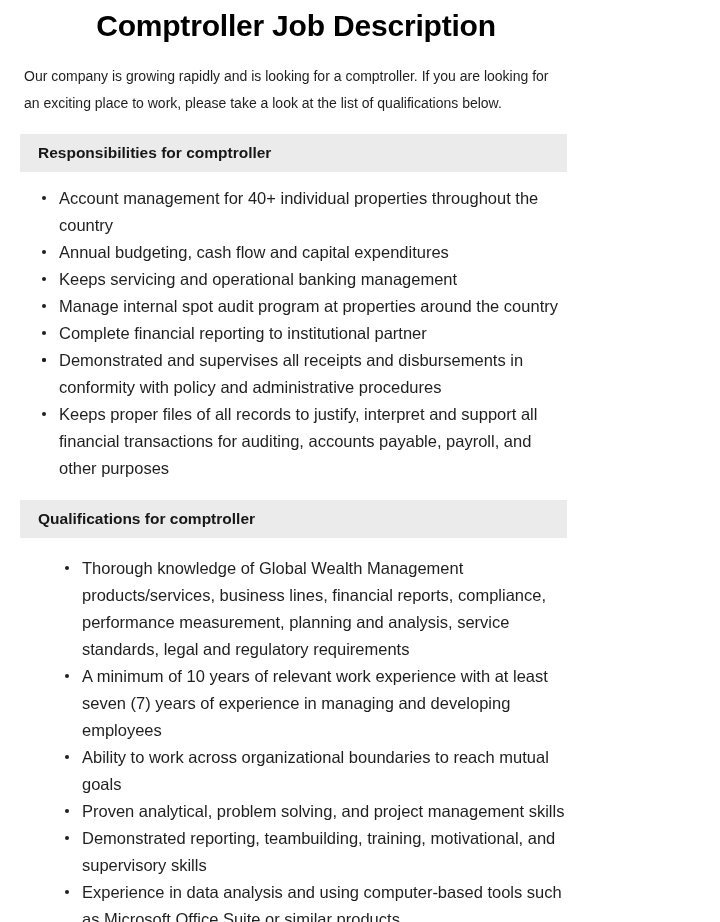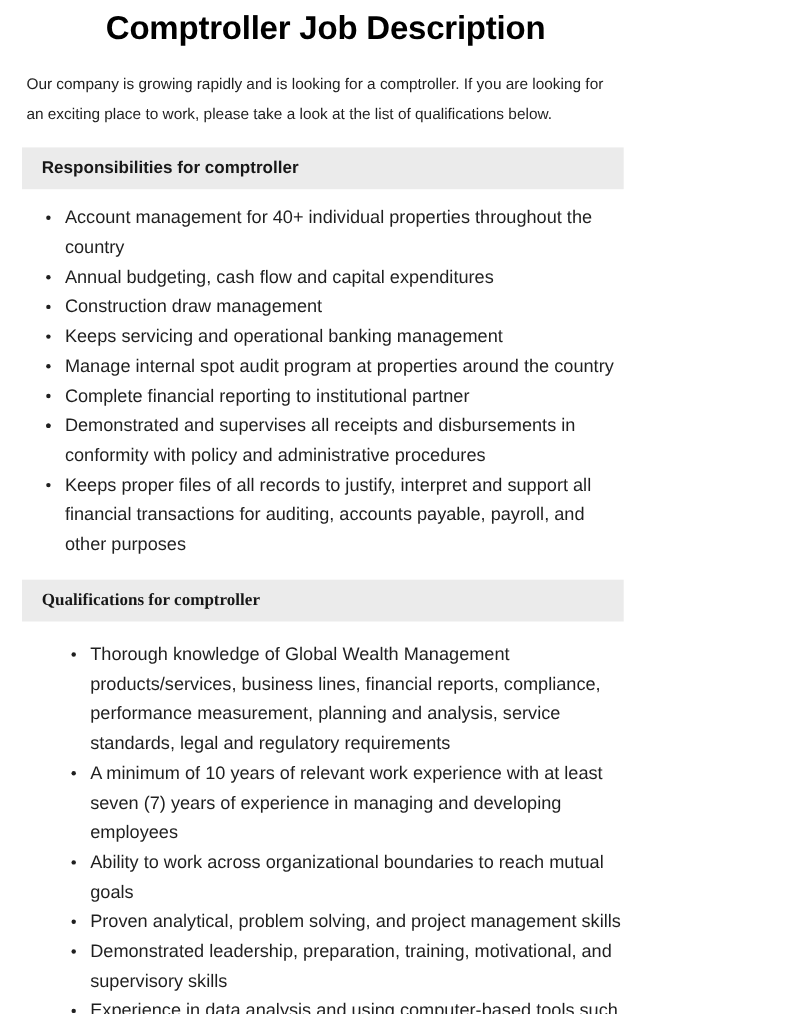--- a/index.html
+++ b/index.html
@@ -53,21 +53,21 @@
   }
   .section-heading {
     font-size: 15.5px;
     font-weight: bold;
     color: #171717;
     line-height: 19px;
     margin: 0;
   }
 
   .resp-band-wrap { padding-top: 17px; }
-  .qual-band-wrap { padding-top: 18px; font-family: Liberation Serif, serif; }
+  .qual-band-wrap { padding-top: 18px; }
 
   ul.bullets {
     list-style: none;
     margin: 0;
     padding: 0;
   }
   ul.bullets.first-list { padding-top: 13px; }
   ul.bullets.second-list { padding-top: 17px; padding-left: 23px; }
 
   ul.bullets li {
@@ -101,39 +101,38 @@
 
   <section class="section">
     <div class="resp-band-wrap">
       <div class="section-band">
         <div class="section-heading">Responsibilities for comptroller</div>
       </div>
     </div>
     <ul class="bullets first-list" id="responsibilities-list">
         <li><span class="dot"></span><span>Account management for 40+ individual properties throughout the country</span></li>
         <li><span class="dot"></span><span>Annual budgeting, cash flow and capital expenditures</span></li>
-        <li><span class="dot"></span><span>Construction draw management</span></li>
         <li><span class="dot"></span><span>Keeps servicing and operational banking management</span></li>
         <li><span class="dot"></span><span>Manage internal spot audit program at properties around the country</span></li>
         <li><span class="dot"></span><span>Complete financial reporting to institutional partner</span></li>
         <li><span class="dot"></span></li>
         <li><span class="dot"></span><span>Demonstrated and supervises all receipts and disbursements in conformity with policy and administrative procedures</span></li>
         <li><span class="dot"></span><span>Keeps proper files of all records to justify, interpret and support all financial transactions for auditing, accounts payable, payroll, and other purposes</span></li>
       </ul>
   </section>
 
   <section class="section">
     <div class="qual-band-wrap">
       <div class="section-band">
         <div class="section-heading">Qualifications for comptroller</div>
       </div>
     </div>
     <ul class="bullets second-list" id="qualifications-list">
         <li><span class="dot"></span><span>Thorough knowledge of Global Wealth Management products/services, business lines, financial reports, compliance, performance measurement, planning and analysis, service standards, legal and regulatory requirements</span></li>
         <li><span class="dot"></span><span>A minimum of 10 years of relevant work experience with at least seven (7) years of experience in managing and developing employees</span></li>
         <li><span class="dot"></span><span>Ability to work across organizational boundaries to reach mutual goals</span></li>
         <li><span class="dot"></span><span>Proven analytical, problem solving, and project management skills</span></li>
-        <li><span class="dot"></span><span>Demonstrated leadership, preparation, training, motivational, and supervisory skills</span></li>
+        <li><span class="dot"></span><span>Demonstrated reporting, teambuilding, training, motivational, and supervisory skills</span></li>
         <li><span class="dot"></span><span>Experience in data analysis and using computer-based tools such as Microsoft Office Suite or similar products</span></li>
       </ul>
   </section>
 
 </div>
 
 </body></html>

